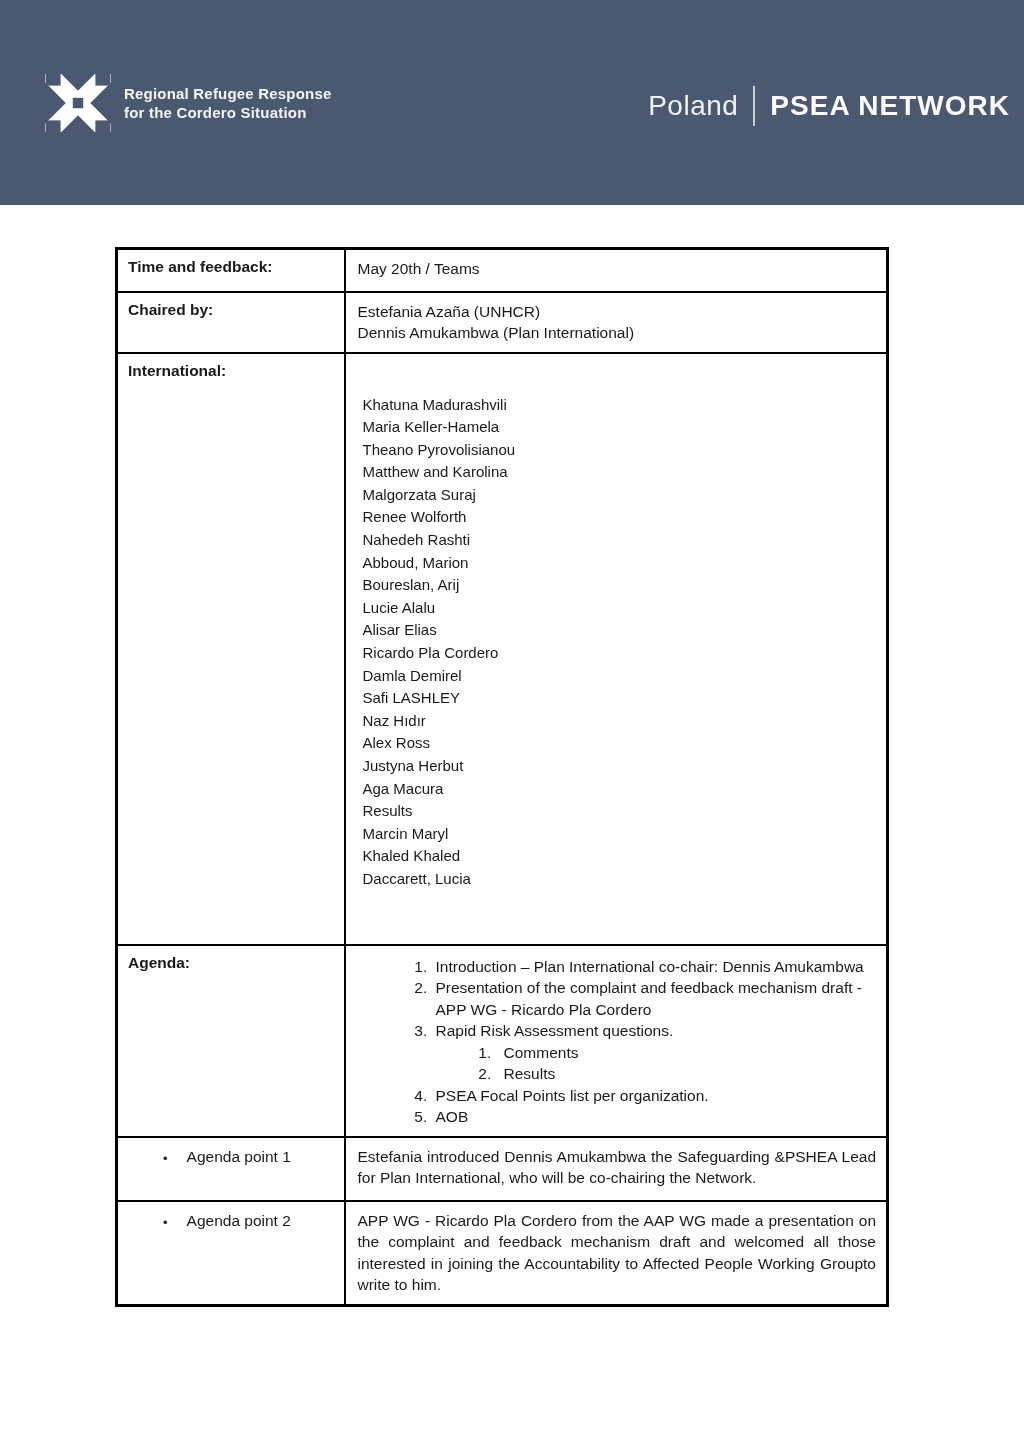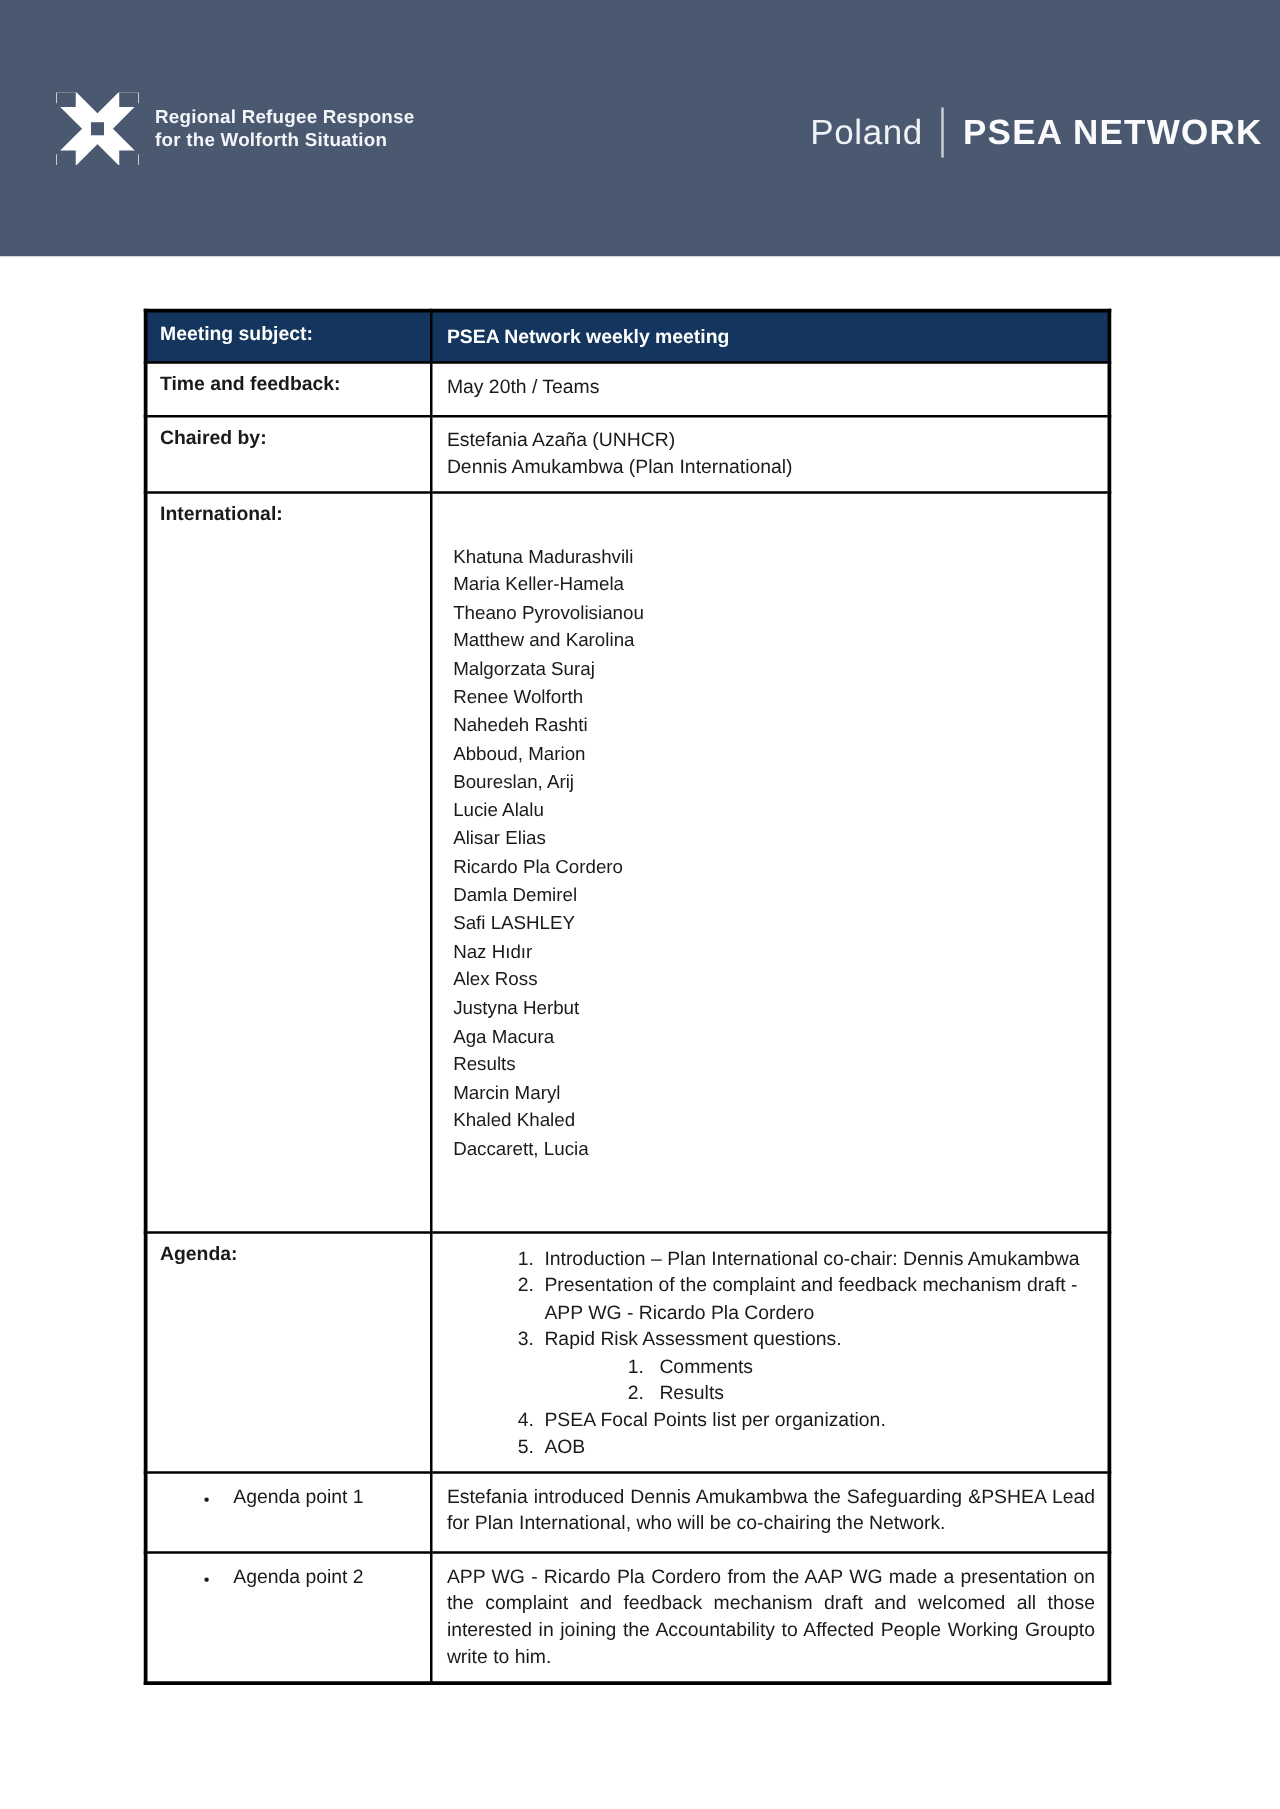--- a/index.html
+++ b/index.html
@@ -82,21 +82,21 @@
     padding-left: 74px;
     line-height: 21.5px;
   }
   ol.agenda-list > li { padding-left: 4px; }
   ol.agenda-sub {
     margin: 0;
     padding-left: 60px;
     line-height: 21.5px;
     list-style: decimal;
   }
-  ol.agenda-sub > li { padding-left: 8px; margin-left: 24px; }
+  ol.agenda-sub > li { padding-left: 8px; }
 
   tr.row-point td { }
   tr.row-point-1 td { height: 64px; }
   tr.row-point-2 td { height: 105px; }
   .bullet-cell {
     display: flex;
     gap: 19px;
     padding: 2px 0 0 35px;
     font-weight: 400;
   }
@@ -115,36 +115,32 @@
       <line x1="6" y1="6" x2="94" y2="94" stroke="#ffffff" stroke-width="30" stroke-linecap="square"></line>
       <line x1="94" y1="6" x2="6" y2="94" stroke="#ffffff" stroke-width="30" stroke-linecap="square"></line>
       <rect x="41" y="41" width="18" height="18" fill="#4a5970"></rect>
       <rect x="-6" y="-6" width="26" height="26" fill="#4a5970"></rect>
       <rect x="80" y="-6" width="26" height="26" fill="#4a5970"></rect>
       <rect x="-6" y="80" width="26" height="26" fill="#4a5970"></rect>
       <rect x="80" y="80" width="26" height="26" fill="#4a5970"></rect>
     </svg>
     <div class="logo-text">
       <div>Regional Refugee Response</div>
-      <div>for the Wolforth Situation</div>
+      <div>for the Cordero Situation</div>
     </div>
   </div>
   <div class="brand">
     <span class="brand-country">Poland</span>
     <span class="brand-divider"></span>
     <span class="brand-network">PSEA NETWORK</span>
   </div>
 </header>
 
 <table class="minutes">
   <tbody>
-      <tr class="row-title">
-    <td class="col-label">Meeting subject:</td>
-    <td class="col-value">PSEA Network weekly meeting</td>
-  </tr>
 
   <tr class="row-time">
     <td class="col-label">Time and feedback:</td>
     <td class="col-value">May 20th / Teams</td>
   </tr>
 
   <tr class="row-chair">
     <td class="col-label">Chaired by:</td>
     <td class="col-value">
       <div>Estefania Azaña (UNHCR)</div>

